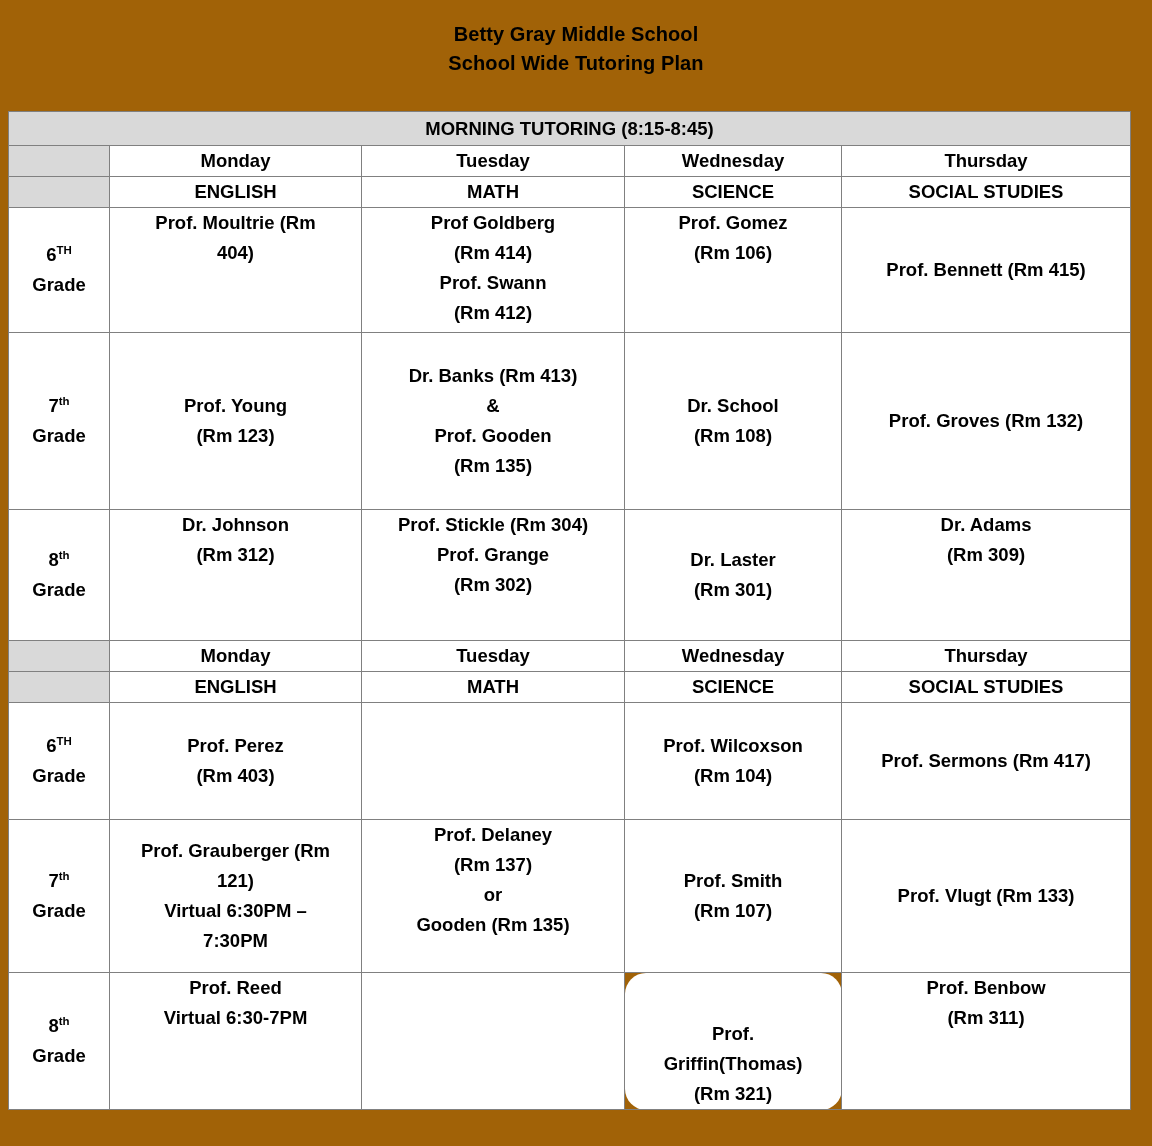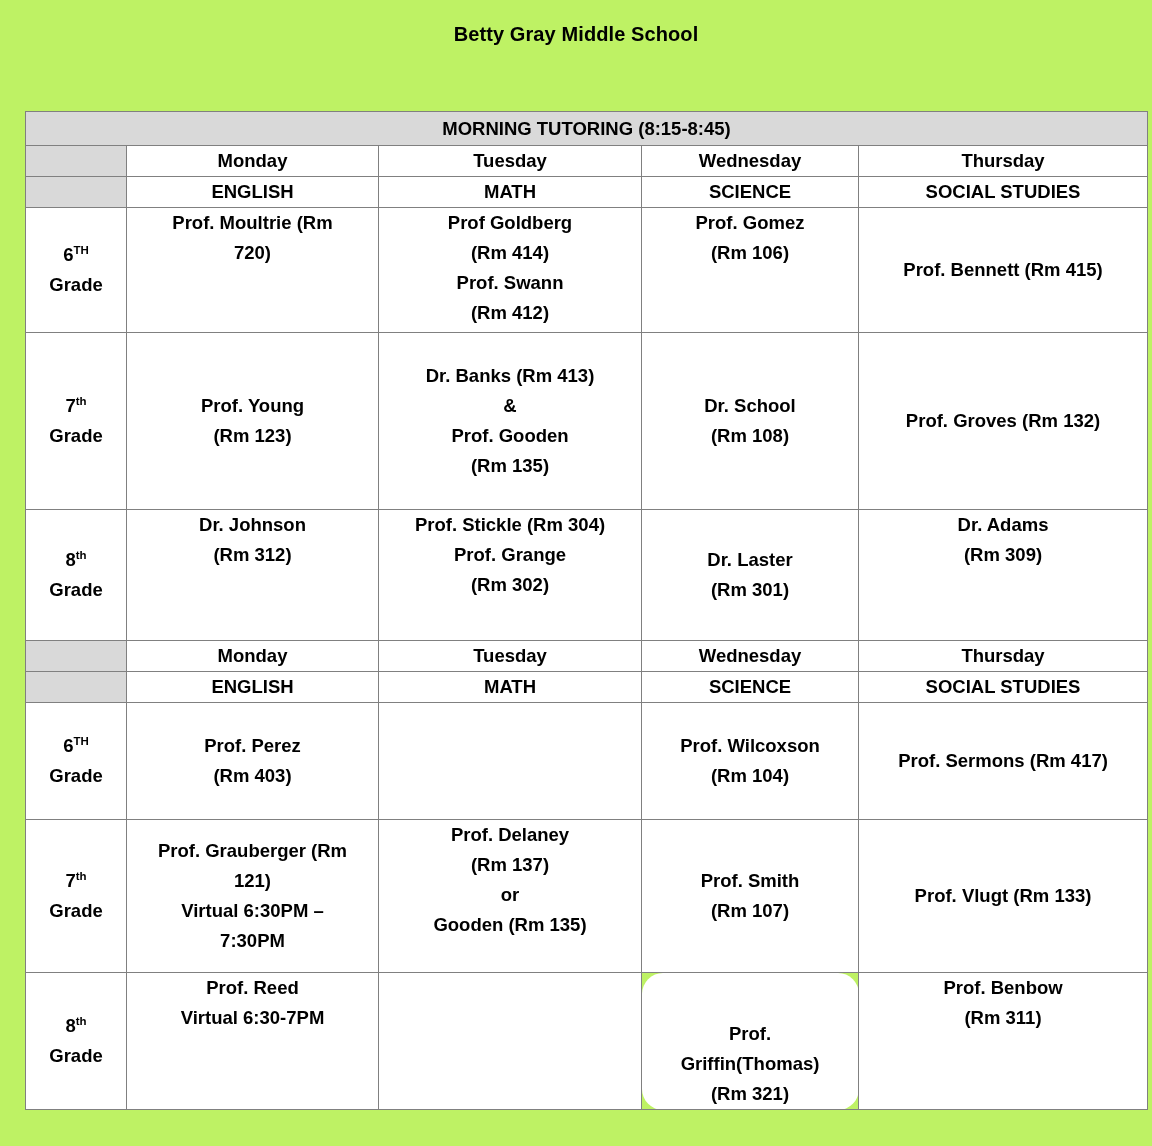--- a/index.html
+++ b/index.html
@@ -12,40 +12,40 @@
     height: 1146px;
     font-family: "Liberation Sans", sans-serif;
     color: #000000;
     overflow: hidden;
   }
 
   .page {
     position: relative;
     width: 1152px;
     height: 1146px;
-    background: #bef264;
+    background: #a16207;
   }
 
   
   .title-block {
     width: 100%;
     text-align: center;
     padding-top: 20px;
   }
   .title-line {
     font-size: 20px;
     font-weight: bold;
     line-height: 29px;
     letter-spacing: 0.1px;
   }
 
   
   .tutoring-table {
     position: absolute;
-    left: 25px;
+    left: 8px;
     top: 111px;
     width: 1122px;
     border-collapse: collapse;
     table-layout: fixed;
   }
   .tutoring-table td {
     border: 1px solid #808080;
     padding: 0;
     vertical-align: top;
     font-size: 18.5px;
@@ -110,20 +110,21 @@
   .r-after-7 td   { height: 152px; }
   .r-after-8 td   { height: 136px; }
 </style>
 </head>
 <body>
 
 <div class="page">
 
   <div class="title-block">
     <div class="title-line">Betty Gray Middle School</div>
+    <div class="title-line">School Wide Tutoring Plan</div>
   </div>
 
   <table class="tutoring-table">
     <colgroup>
       <col class="c-grade">
         <col class="c-mon">
         <col class="c-tue">
         <col class="c-wed">
         <col class="c-thu">
     </colgroup>
@@ -142,21 +143,21 @@
           <td class="corner-cell"></td>
           <td class="subject-cell">ENGLISH</td>
           <td class="subject-cell">MATH</td>
           <td class="subject-cell">SCIENCE</td>
           <td class="subject-cell">SOCIAL STUDIES</td>
         </tr>
         <tr class="r-morning-6">
           <td class="grade-cell"><span>6</span><sup>TH</sup><br><span>Grade</span></td>
           <td class="cell v-top">
             <span class="cell-line">Prof. Moultrie (Rm</span>
-            <span class="cell-line">720)</span>
+            <span class="cell-line">404)</span>
           </td>
           <td class="cell v-top">
             <span class="cell-line">Prof Goldberg</span>
             <span class="cell-line">(Rm 414)</span>
             <span class="cell-line">Prof. Swann</span>
             <span class="cell-line">(Rm 412)</span>
           </td>
           <td class="cell v-top">
             <span class="cell-line">Prof. Gomez</span>
             <span class="cell-line">(Rm 106)</span>

